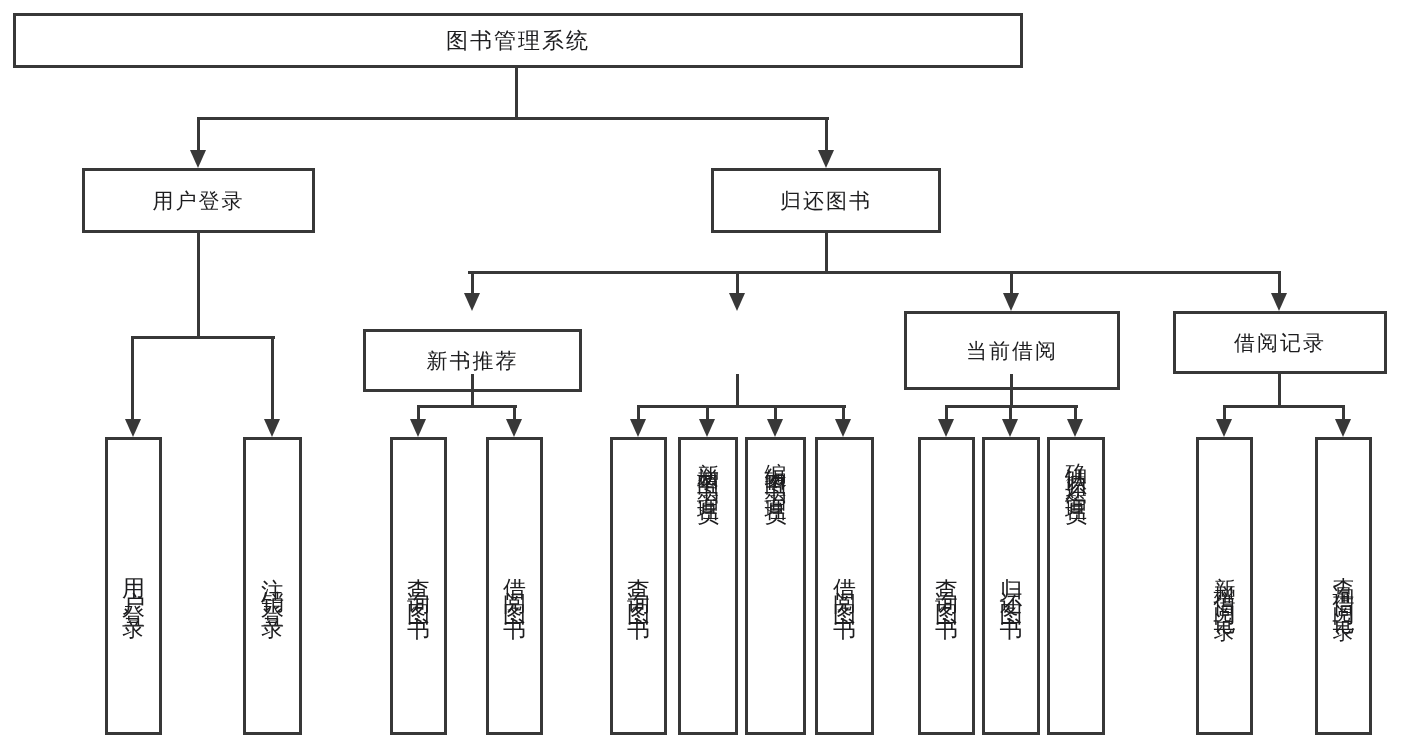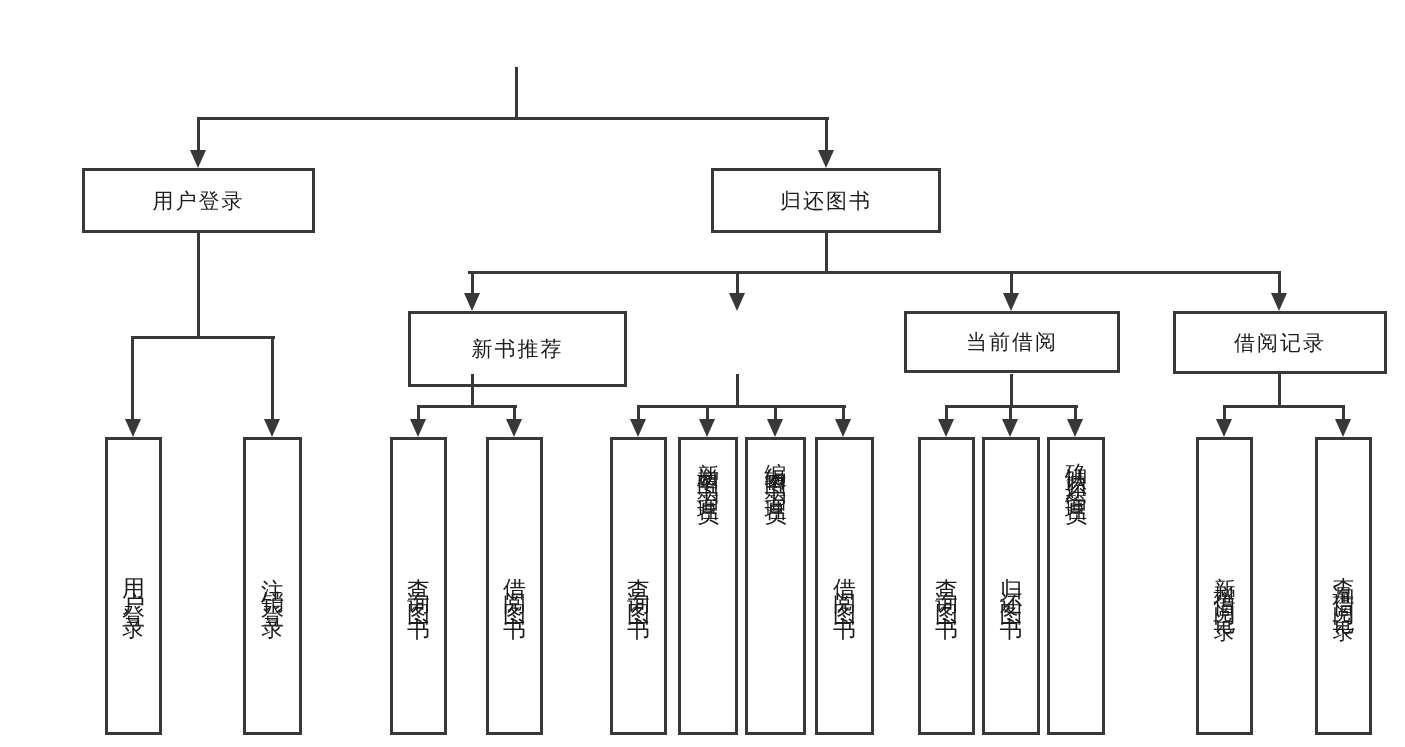--- a/index.html
+++ b/index.html
@@ -29,20 +29,23 @@
   .watermark{
     position:absolute;left:1186px;top:719px;font-size:18px;letter-spacing:1px;
     color:#c8c8c8;white-space:nowrap;z-index:5;
   }
 </style>
 </head>
 <body>
 
 <div id="canvas">
 
+  <div class="box hbox title" style="left:13px;top:13px;width:1010px;height:55px;">
+    <span>图书管理系统</span>
+  </div>
 
   <div class="vline" style="left:515px;top:67px;width:3px;height:51px;"></div>
   <div class="hline" style="left:197px;top:117px;width:632px;height:3px;"></div>
   <div class="vline" style="left:197px;top:117px;width:3px;height:36px;"></div>
   <div class="arrow" style="left:190px;top:150px;"></div>
   <div class="vline" style="left:825px;top:117px;width:3px;height:36px;"></div>
   <div class="arrow" style="left:818px;top:150px;"></div>
 
   <div class="box hbox" style="left:82px;top:168px;width:233px;height:65px;">
     <span>用户登录</span>
@@ -62,24 +65,24 @@
   <div class="hline" style="left:468px;top:271px;width:813px;height:3px;"></div>
   <div class="vline" style="left:471px;top:271px;width:3px;height:25px;"></div>
   <div class="arrow" style="left:464px;top:293px;"></div>
   <div class="vline" style="left:736px;top:271px;width:3px;height:25px;"></div>
   <div class="arrow" style="left:729px;top:293px;"></div>
   <div class="vline" style="left:1010px;top:271px;width:3px;height:25px;"></div>
   <div class="arrow" style="left:1003px;top:293px;"></div>
   <div class="vline" style="left:1278px;top:271px;width:3px;height:25px;"></div>
   <div class="arrow" style="left:1271px;top:293px;"></div>
 
-  <div class="box hbox" style="left:363px;top:311px;width:219px;height:76px;margin-left:45px;">
+  <div class="box hbox" style="left:363px;top:329px;width:219px;height:63px;">
     <span>新书推荐</span>
   </div>
-  <div class="box hbox" style="left:904px;top:311px;width:216px;height:62px;">
+  <div class="box hbox" style="left:904px;top:311px;width:216px;height:79px;">
     <span>当前借阅</span>
   </div>
   <div class="box hbox" style="left:1173px;top:311px;width:214px;height:63px;">
     <span>借阅记录</span>
   </div>
 
   <div class="vline" style="left:471px;top:374px;width:3px;height:34px;"></div>
   <div class="hline" style="left:417px;top:405px;width:100px;height:3px;"></div>
   <div class="vline" style="left:417px;top:405px;width:3px;height:16px;"></div>
   <div class="arrow" style="left:410px;top:419px;"></div>

